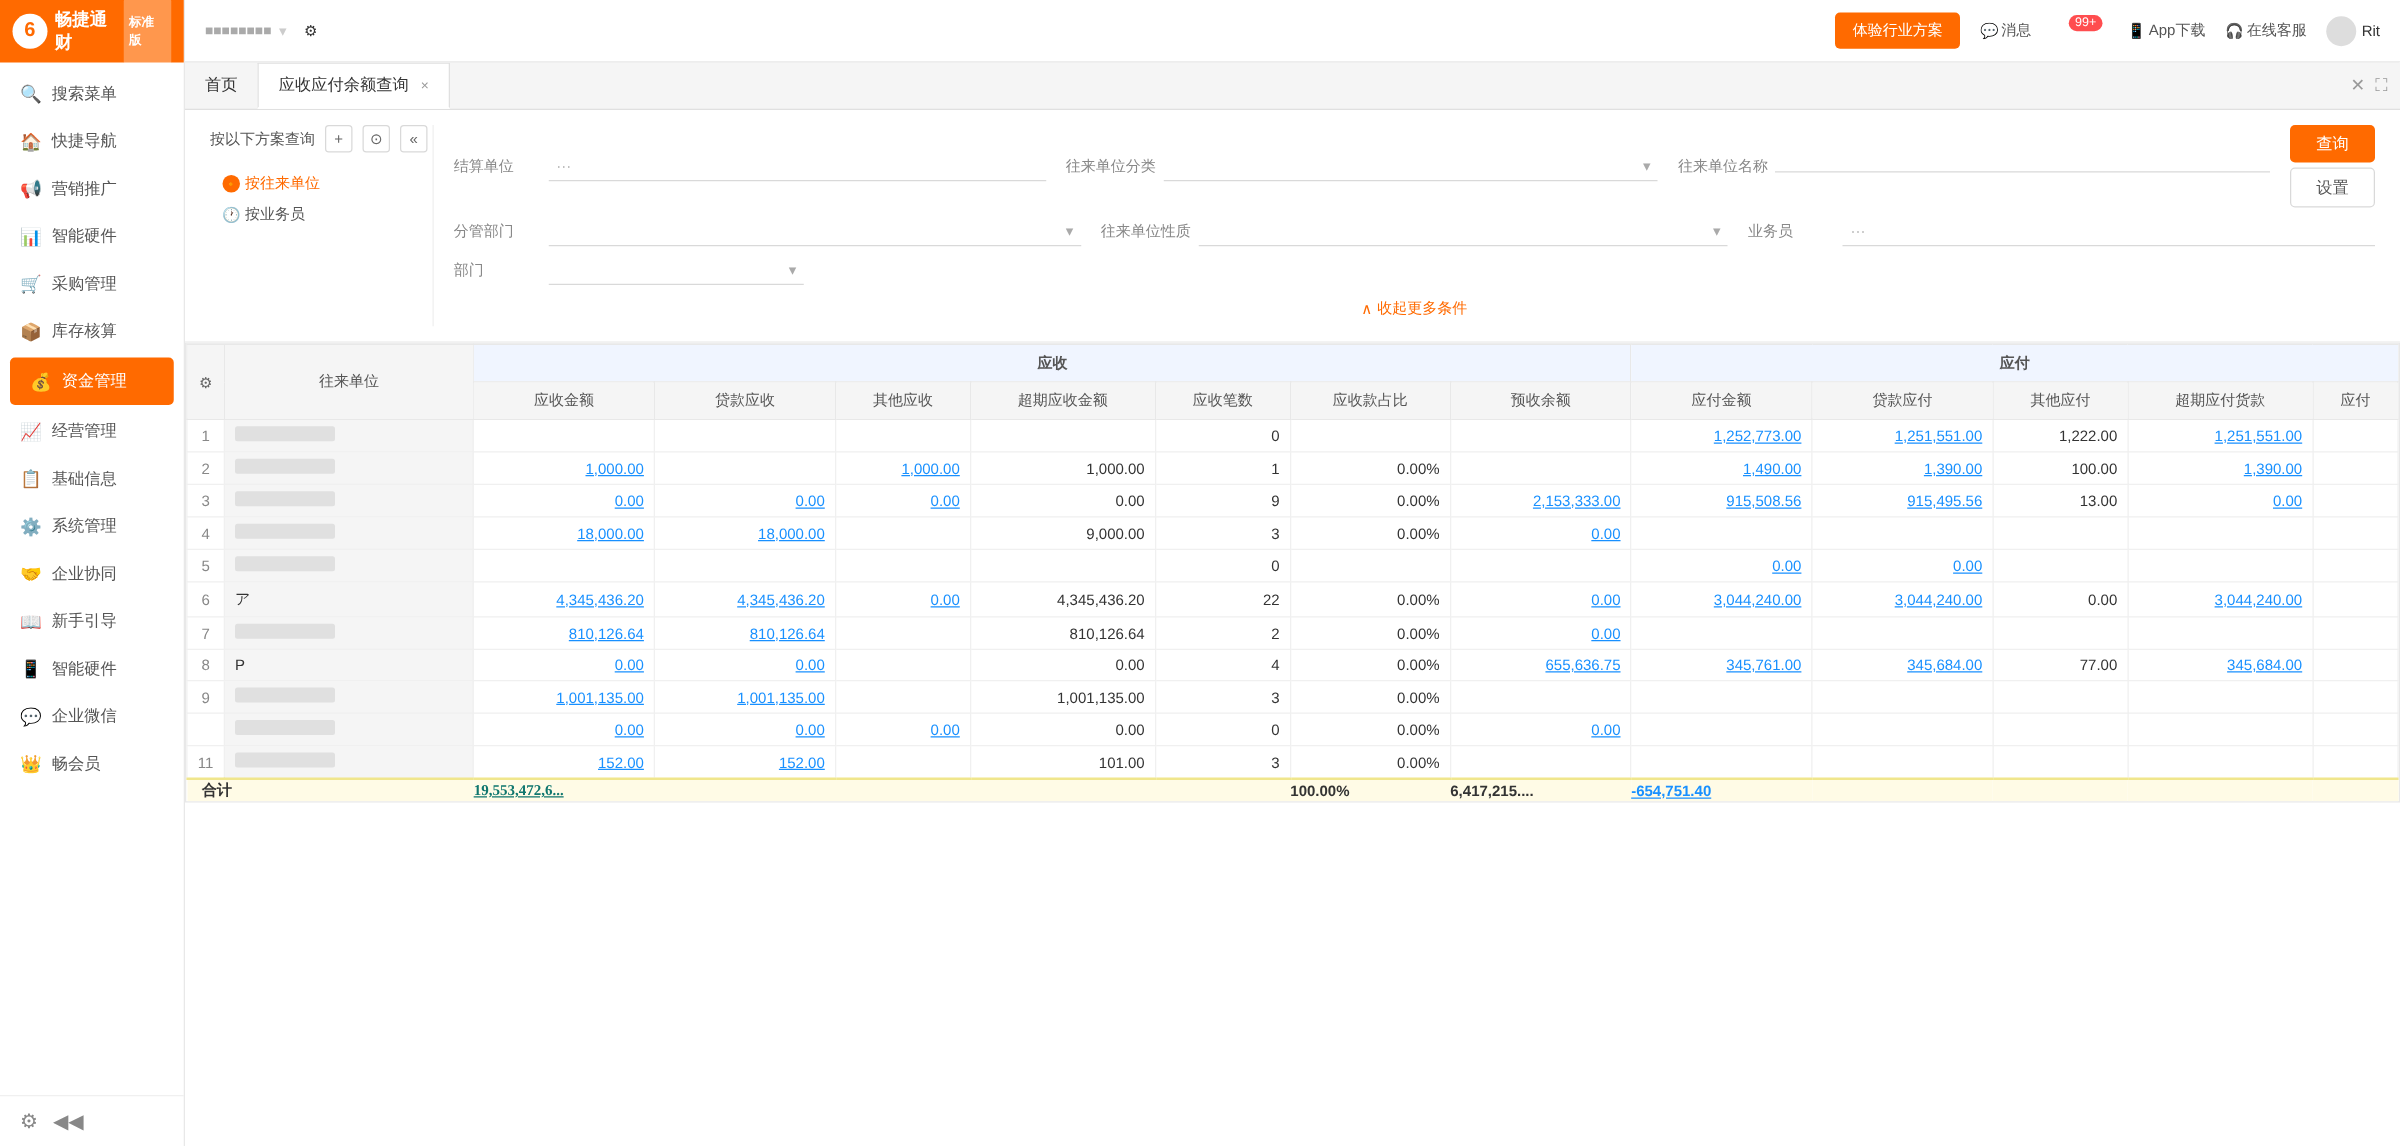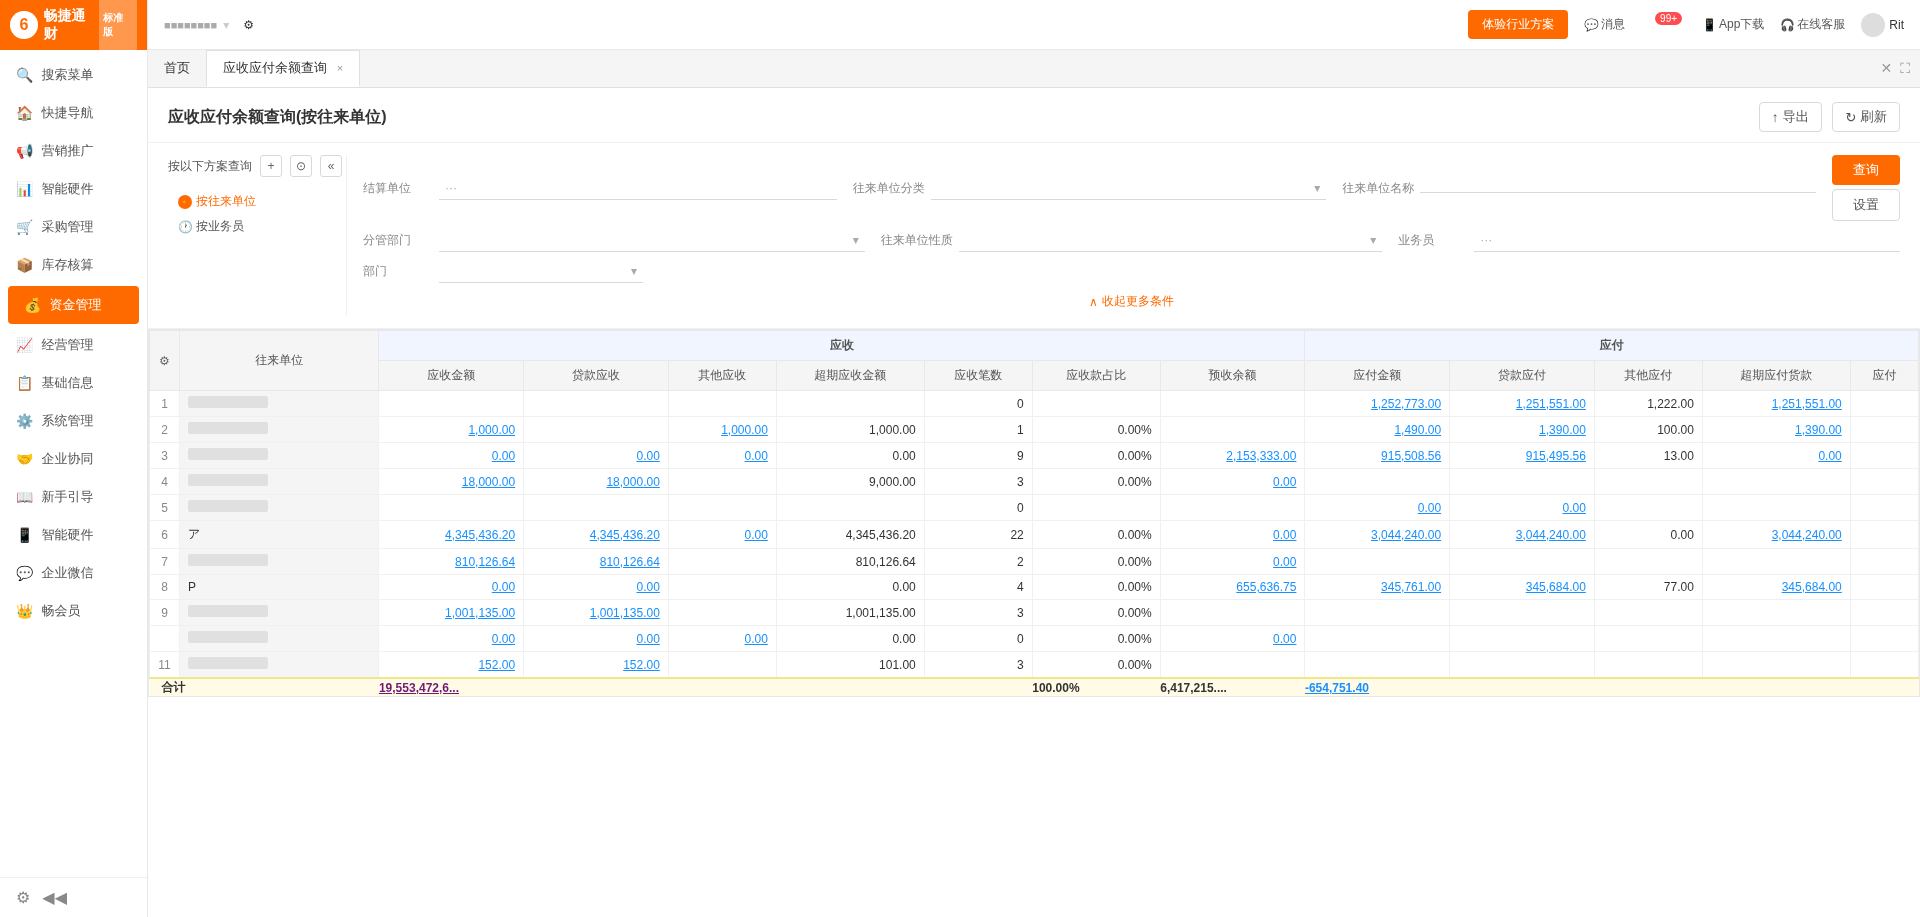--- a/index.html
+++ b/index.html
@@ -268,33 +268,20 @@
     </div>
     <div class="tabs-right">
       <span class="t-icon">✕</span>
       <span class="t-icon">⛶</span>
     </div>
   </div>
 
   <div class="page-content">
     <div class="page-inner">
 
-      <div class="page-header">
-        <span class="page-title">应收应付余额查询(按往来单位)</span>
-        <div class="header-actions">
-          <button class="btn-export">
-            <span>↑</span>
-            <span>导出</span>
-          </button>
-          <button class="btn-refresh">
-            <span>↻</span>
-            <span>刷新</span>
-          </button>
-        </div>
-      </div>
 
       <div class="filter-area">
         <div style="display:flex; gap: 0;">
 
           <div style="min-width: 160px; border-right: 1px solid #f0f0f0; padding-right: 4px; margin-right: 16px;">
             <div class="filter-controls">
               <span class="filter-label">按以下方案查询</span>
               <span class="filter-btn">+</span>
               <span class="filter-btn">⊙</span>
               <span class="filter-btn">«</span>
@@ -573,21 +560,21 @@
                   <td></td>
                   <td></td>
                   <td></td>
                   <td></td>
                   <td></td>
                 </tr>
               </tbody>
             <tfoot>
               <tr class="tfoot-row">
                 <td colspan="2">合计</td>
-                <td><span style="color:#701a75;text-decoration:underline;cursor:pointer;">19,553,472,6...</span></td>
+                <td><span style="color:#0f766e;text-decoration:underline;cursor:pointer;font-family:Liberation Serif, serif;">19,553,472,6...</span></td>
                 <td></td>
                 <td></td>
                 <td></td>
                 <td></td>
                 <td>100.00%</td>
                 <td>6,417,215....</td>
                 <td><span style="color:#1890ff;text-decoration:underline;cursor:pointer;">-654,751.40</span></td>
                 <td></td>
                 <td></td>
                 <td></td>

